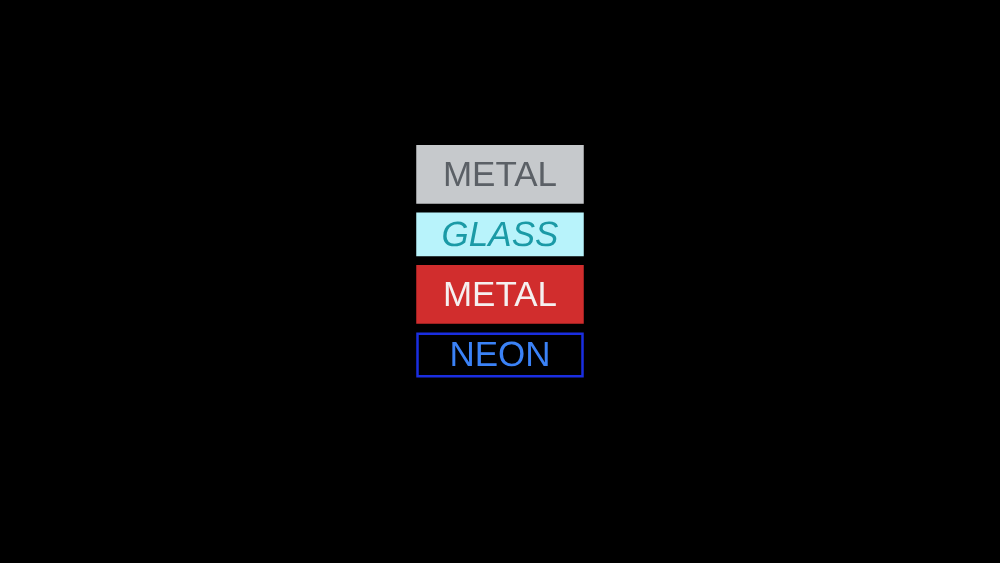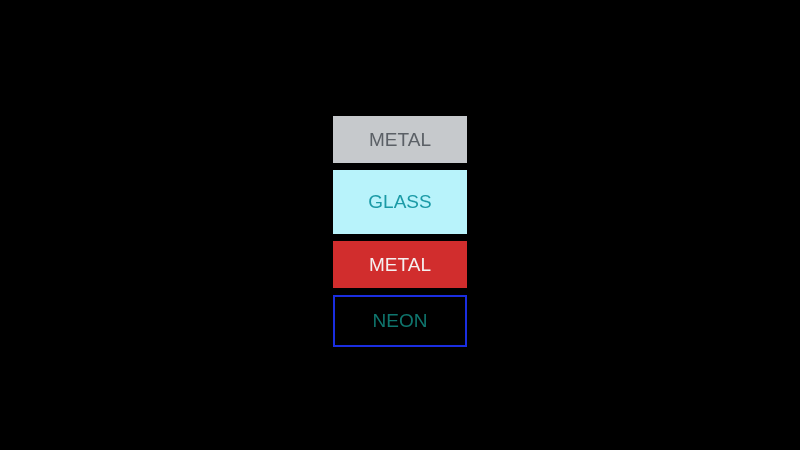--- a/index.html
+++ b/index.html
@@ -16,47 +16,48 @@
       top: 116px;
       width: 134px;
     }
     .btn {
       box-sizing: border-box;
       width: 134px;
       display: flex;
       align-items: center;
       justify-content: center;
       font-family: "Liberation Sans", sans-serif;
-      font-size: 19px;
+      font-size: 28px;
       cursor: pointer;
       user-select: none;
     }
     .metal {
       height: 47px;
       background: #c6c9cc;
       color: #5b6066;
     }
     .glass {
       margin-top: 7px;
-      height: 64px;
+      height: 35px;
       background: #b8f3fb;
       color: #1a9aa6;
+      font-style: italic;
     }
     .ruby {
       margin-top: 7px;
       height: 47px;
       background: #d12d2d;
       color: #f5f0f0;
     }
     .neon {
       margin-top: 7px;
-      height: 52px;
+      height: 36px;
       background: #000000;
       border: 2px solid #1a2ee0;
-      color: #0f766e;
+      color: #3b82f6;
     }
   </style>
 </head>
 <body>
 
 <div class="stack">
   <div class="btn metal">
     <span>METAL</span>
   </div>
   <div class="btn glass">

